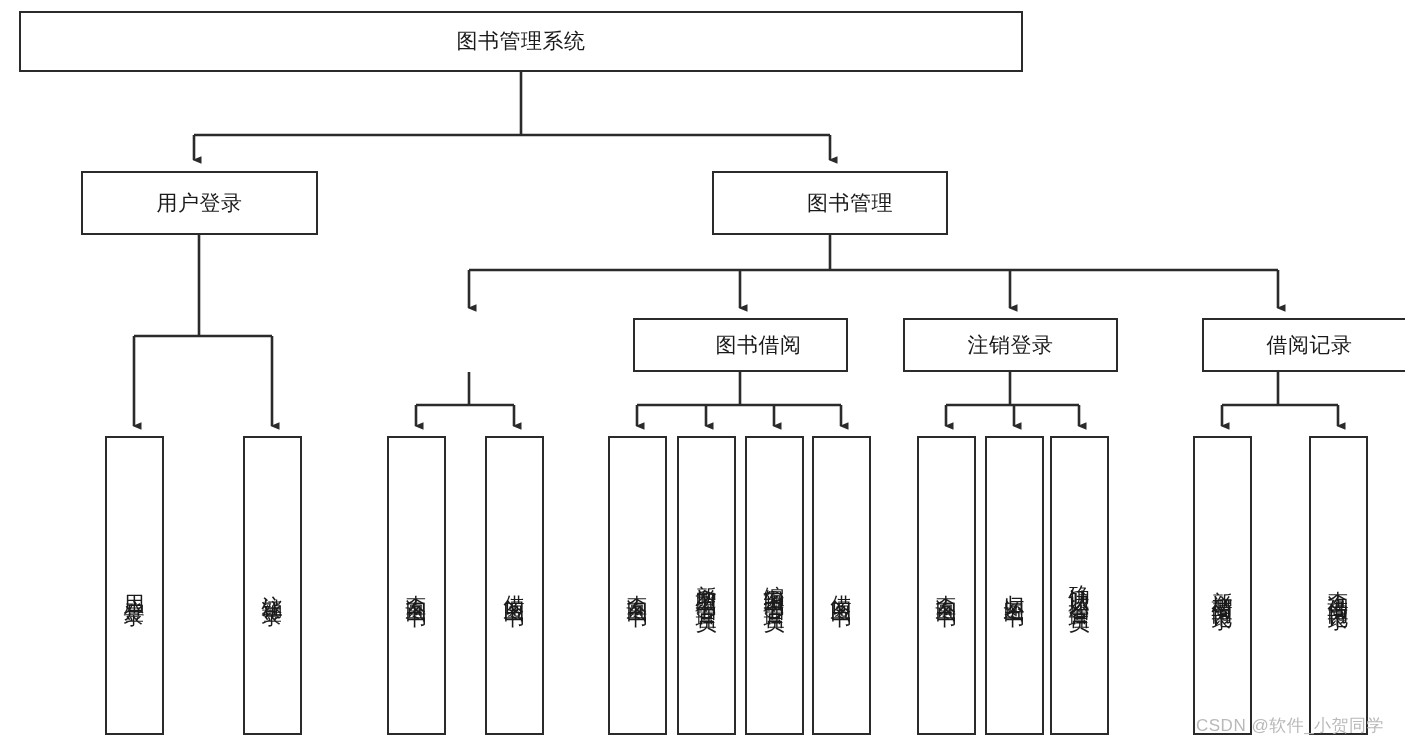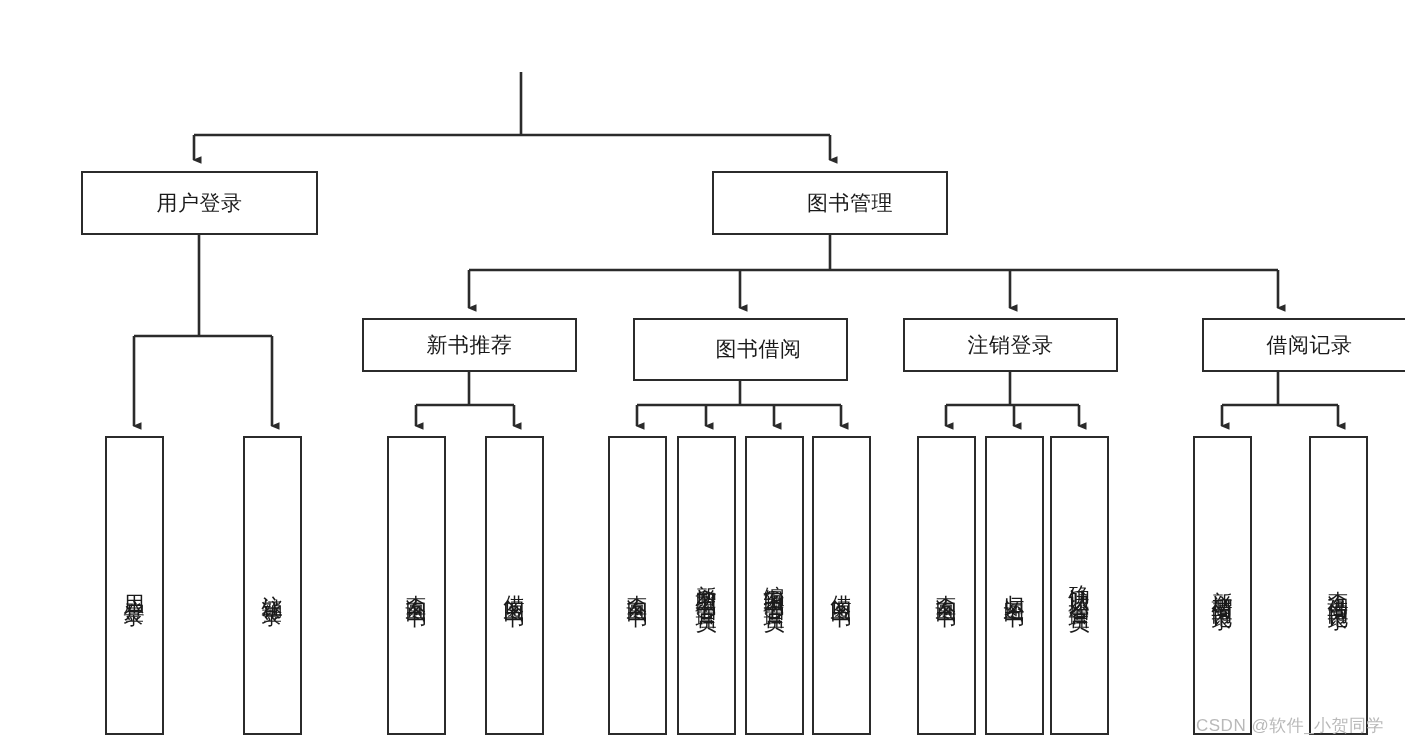--- a/index.html
+++ b/index.html
@@ -113,34 +113,34 @@
       <path d="M 1014 405 L 1014 426" marker-end="url(#arrow)"></path>
       <path d="M 1079 405 L 1079 426" marker-end="url(#arrow)"></path>
 
       <path d="M 1278 372 L 1278 405"></path>
       <path d="M 1222 405 L 1338 405"></path>
       <path d="M 1222 405 L 1222 426" marker-end="url(#arrow)"></path>
       <path d="M 1338 405 L 1338 426" marker-end="url(#arrow)"></path>
     </g>
   </svg>
 
+  <div class="node" style="left:19px; top:11px; width:1004px; height:61px;">
+    <span class="node-label">图书管理系统</span>
+  </div>
 
   <div class="node" style="left:81px; top:171px; width:237px; height:64px;">
     <span class="node-label">用户登录</span>
   </div>
 
   <div class="node" style="left:712px; top:171px; width:236px; height:64px;padding-left:40px;">
     <span class="node-label">图书管理</span>
   </div>
 
-  <div class="node" style="left:362px; top:318px; width:215px; height:54px;">
-    <span class="node-label">新书推荐</span>
-  </div>
-
-  <div class="node" style="left:633px; top:318px; width:215px; height:63px;padding-left:36px;">
+
+  <div class="node" style="left:633px; top:318px; width:215px; height:54px;padding-left:36px;">
     <span class="node-label">图书借阅</span>
   </div>
 
   <div class="node" style="left:903px; top:318px; width:215px; height:54px;">
     <span class="node-label">注销登录</span>
   </div>
 
   <div class="node" style="left:1202px; top:318px; width:215px; height:54px;">
     <span class="node-label">借阅记录</span>
   </div>

